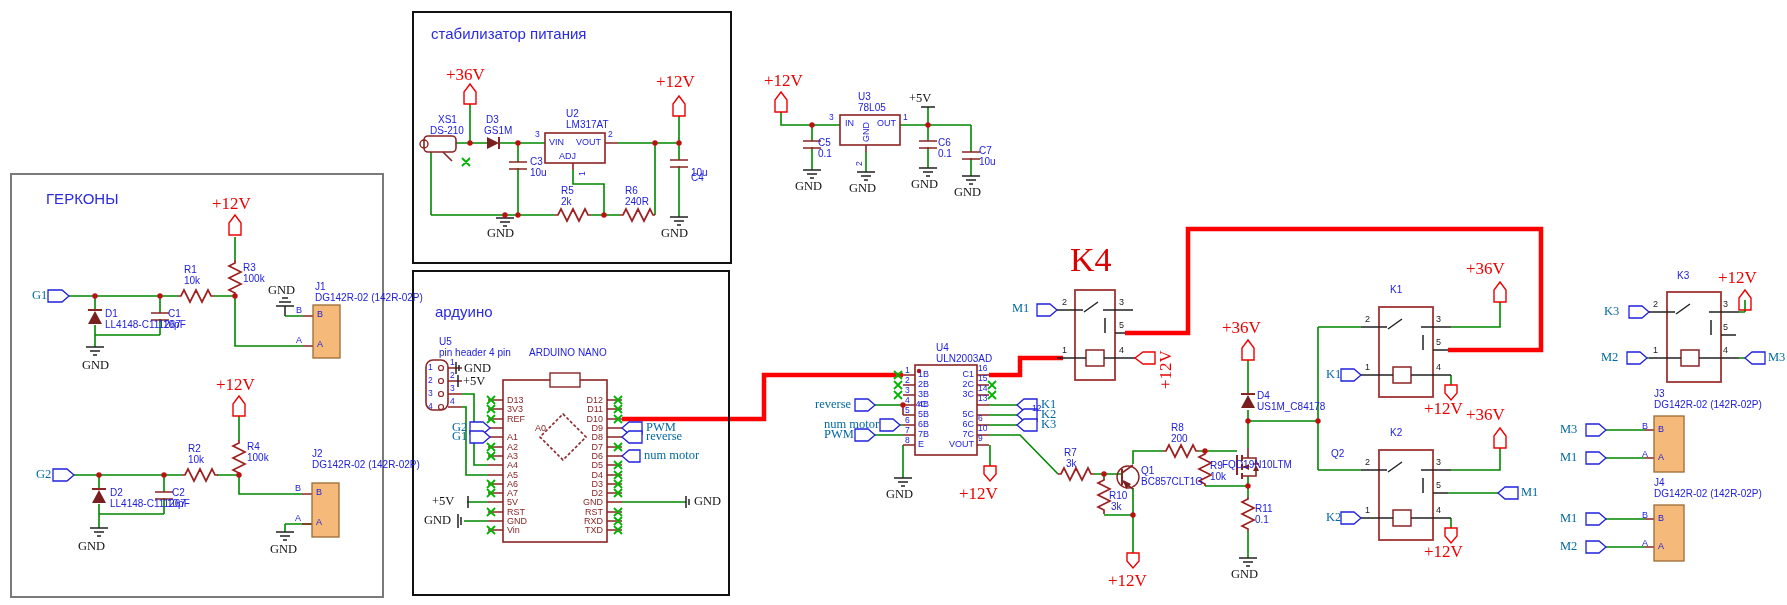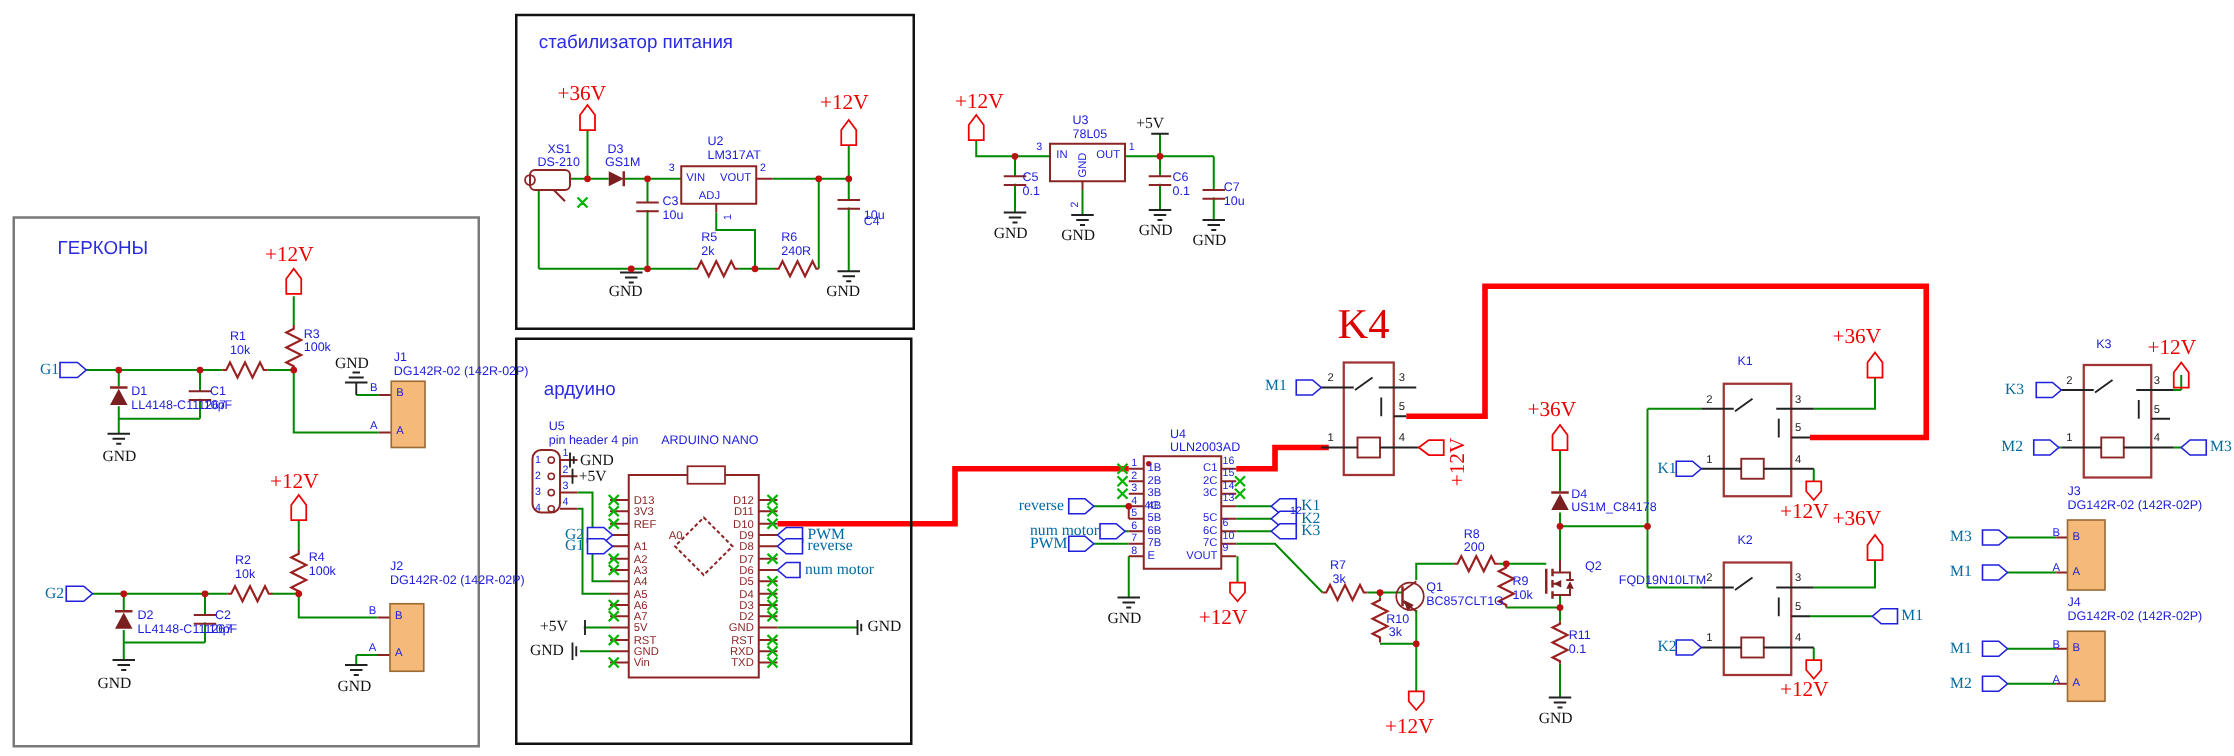--- a/index.html
+++ b/index.html
@@ -412,22 +412,22 @@
   <span class="t lb" style="left:1171px;top:423px">R8</span>
   <span class="t lb" style="left:1171px;top:434px">200</span>
   <span class="t lb" style="left:1210px;top:461px">R9</span>
   <span class="t lb" style="left:1210px;top:472px">10k</span>
   <span class="t lb" style="left:1109px;top:491px">R10</span>
   <span class="t lb" style="left:1111px;top:502px">3k</span>
   <span class="t lb" style="left:1255px;top:504px">R11</span>
   <span class="t lb" style="left:1255px;top:515px">0.1</span>
   <span class="t lb" style="left:1141px;top:466px">Q1</span>
   <span class="t lb" style="left:1141px;top:477px">BC857CLT1G</span>
-  <span class="t lb" style="left:1268px;top:449px">Q2</span>
-  <span class="t lb" style="left:1295px;top:460px">FQD19N10LTM</span>
+  <span class="t lb" style="left:1331px;top:449px">Q2</span>
+  <span class="t lb" style="left:1222px;top:460px">FQD19N10LTM</span>
   <span class="t lb" style="left:1257px;top:391px">D4</span>
   <span class="t lb" style="left:1257px;top:402px">US1M_C84178</span>
   <span class="t pw" style="left:1222px;top:319px">+36V</span>
   <span class="t pw" style="left:1108px;top:572px">+12V</span>
   <span class="t gnd" style="left:1231px;top:568px">GND</span>
 
   <span class="t lb" style="left:1390px;top:285px">K1</span>
   <span class="t knum" style="left:1365px;top:315px">2</span>
   <span class="t knum" style="left:1436px;top:315px">3</span>
   <span class="t knum" style="left:1436px;top:338px">5</span>

